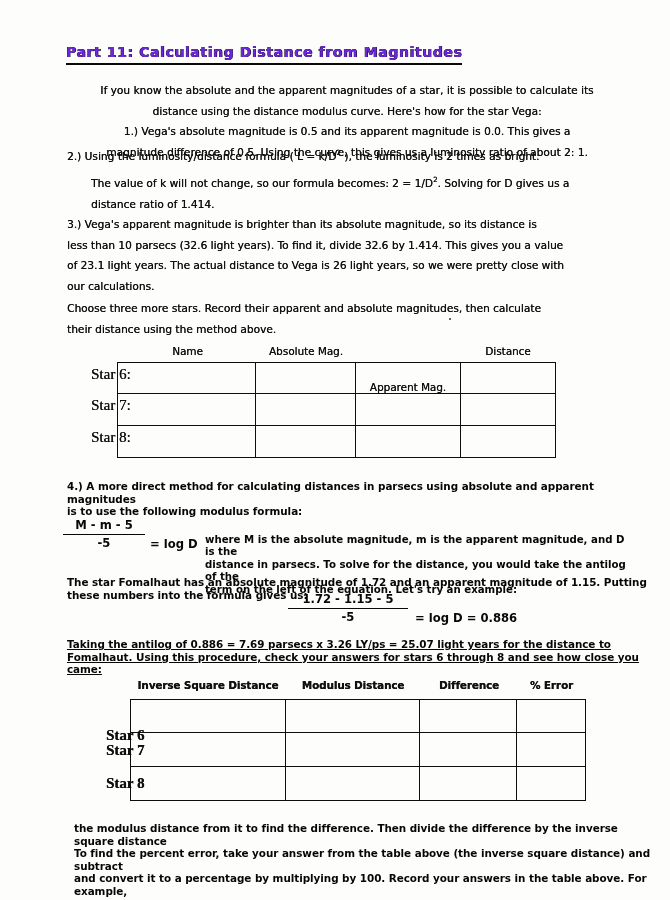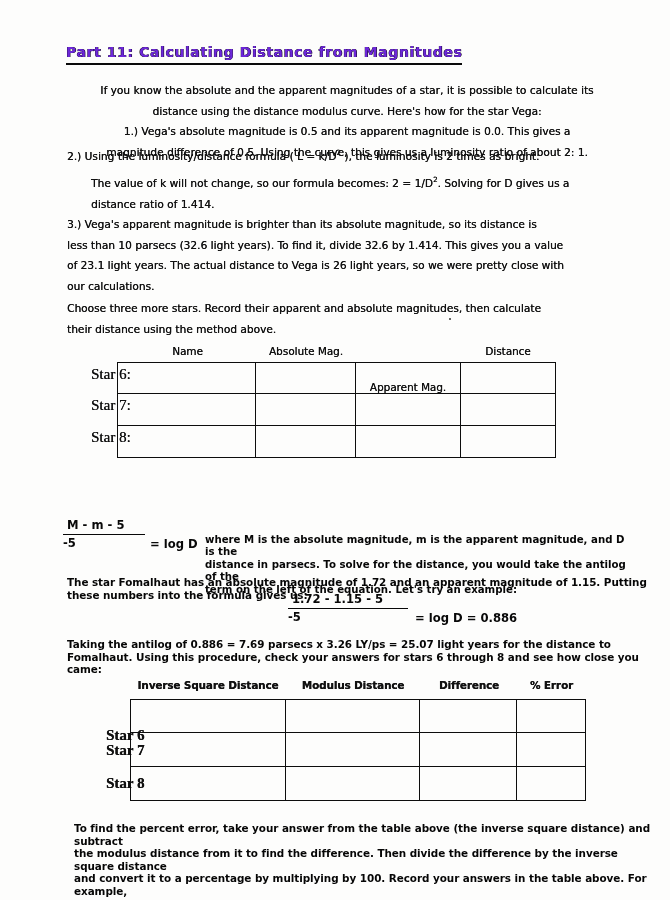--- a/index.html
+++ b/index.html
@@ -103,20 +103,21 @@
     padding: 0;
   }
 
   
   .frac {
     position: absolute;
     font-family: "DejaVu Sans", sans-serif;
     font-weight: bold;
     font-size: 11.6px;
     color: #080808;
+    text-align: center;
   }
   .frac .num {
     white-space: nowrap;
     padding: 0 4px;
   }
   .frac .bar {
     border-top: 1.7px solid #080808;
     margin: 2px 0 1px 0;
     height: 0;
   }
@@ -216,20 +217,24 @@
         <tr>
           <td style="height:31px;"></td>
           <td></td>
           <td></td>
           <td></td>
         </tr>
       </tbody>
     </table>
   </div>
 
+  <div class="body-tight" style="left:67px; top:480px; width:580px;">
+    <div>4.) A more direct method for calculating distances in parsecs using absolute and apparent magnitudes</div>
+    <div>is to use the following modulus formula:</div>
+  </div>
 
   <div class="frac" style="left:63px; top:518px; width:82px;">
     <div class="num">M - m - 5</div>
     <div class="bar"></div>
     <div class="den">-5</div>
   </div>
   <div class="eqtail" style="left:150px; top:537px;">=   log D</div>
   <div class="frac-note" style="left:205px; top:534px; width:430px;">
     <div>where M is the absolute magnitude, m is the apparent magnitude, and D is the</div>
     <div>distance in parsecs.  To solve for the distance, you would take the antilog of the</div>
@@ -241,21 +246,21 @@
     <div>these numbers into the formula gives us:</div>
   </div>
 
   <div class="frac" style="left:288px; top:592px; width:120px;">
     <div class="num">1.72 - 1.15 - 5</div>
     <div class="bar"></div>
     <div class="den">-5</div>
   </div>
   <div class="eqtail" style="left:415px; top:611px;">= log D  =  0.886</div>
 
-  <div class="body-tight" style="left:67px; top:638px; width:580px;">
+  <div class="body-tight" style="left:67px; top:638px; width:580px;text-decoration:underline;">
     <div>Taking the antilog of 0.886 = 7.69 parsecs x 3.26 LY/ps  =  25.07 light years for the distance to</div>
     <div>Fomalhaut. Using this procedure, check your answers for stars 6 through 8 and see how close you came:</div>
   </div>
 
   <div class="col-head bold" style="left:133px; top:679px; width:150px;">Inverse Square Distance</div>
   <div class="col-head bold" style="left:288px; top:679px; width:130px;">Modulus Distance</div>
   <div class="col-head bold" style="left" :0=""></div>
   <div class="col-head bold" style="left:422px; top:679px; width:94px;">Difference</div>
   <div class="col-head bold" style="left:519px; top:679px; width:65px;">% Error</div>
 
@@ -288,20 +293,20 @@
           <td style="height:33px;"></td>
           <td></td>
           <td></td>
           <td></td>
         </tr>
       </tbody>
     </table>
   </div>
 
   <div class="body-tight" style="left:74px; top:822px; width:585px;">
+    <div>the modulus distance from it to find the difference. Then divide the difference by the inverse square distance</div>
     <div>To find the percent error, take your answer from the table above (the inverse square distance) and subtract</div>
-    <div>the modulus distance from it to find the difference. Then divide the difference by the inverse square distance</div>
     <div>and convert it to a percentage by multiplying by 100. Record your answers in the table above. For example,</div>
     <div>if the inverse square distance for Folmalhaut was 26.2 light years, then the difference would be</div>
 
   </div>
 
 </div>
 
 </body></html>

